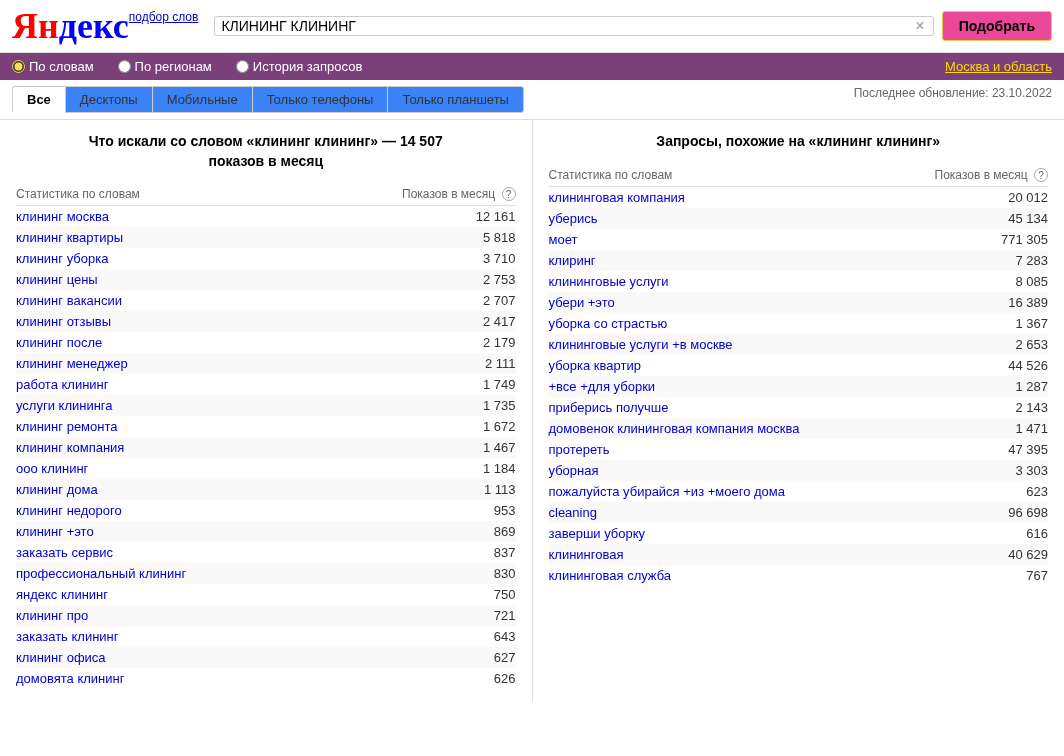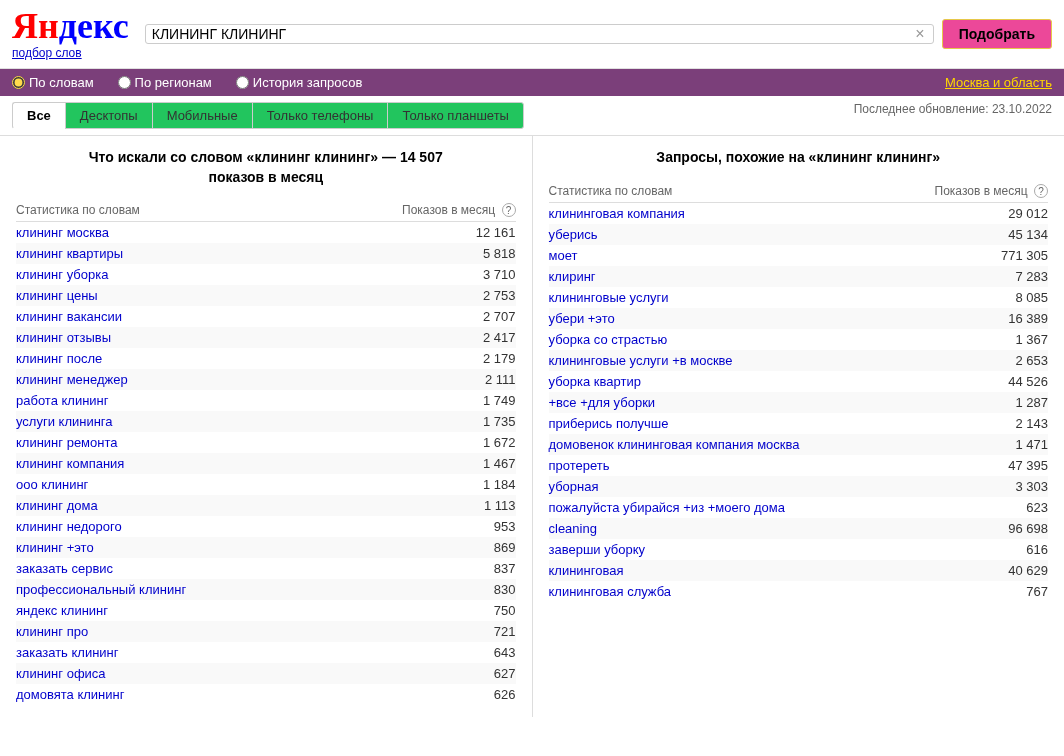--- a/index.html
+++ b/index.html
@@ -7,21 +7,21 @@
 
     
     #header {
       display: flex;
       align-items: center;
       padding: 8px 12px;
       background: #fff;
       border-bottom: 1px solid #e0e0e0;
       gap: 16px;
     }
-    #logo-area { display: flex; flex-direction: column; align-items: flex-start; }
+    #logo-area { display: flex; flex-direction: row; align-items: flex-start; }
     #logo-text { font-size: 36px; font-weight: bold; color: #f00; font-family: 'Times New Roman', serif; line-height: 1; }
     #logo-sub { font-size: 12px; color: #00c; text-decoration: underline; cursor: pointer; margin-top: 2px; }
 
     #search-bar {
       display: flex;
       align-items: center;
       flex: 1;
       gap: 8px;
     }
     #search-input-wrap {
@@ -89,21 +89,21 @@
       align-items: flex-start;
       padding: 6px 12px;
       gap: 0;
       border-bottom: 1px solid #ddd;
       background: #fff;
     }
     .tab-btn {
       padding: 5px 14px;
       font-size: 13px;
       border: 1px solid #ccc;
-      background: #22c55e;
+      background: #3b82f6;
       cursor: pointer;
       color: #333;
       border-right: none;
     }
     .tab-btn:last-of-type { border-right: 1px solid #ccc; }
     .tab-btn.active { background: #fff; border-bottom: 1px solid #fff; color: #000; font-weight: bold; }
     .tab-btn:first-child { border-radius: 3px 0 0 3px; }
     .tab-btn:last-of-type { border-radius: 0 3px 3px 0; }
     #last-update {
       margin-left: auto;
@@ -343,21 +343,21 @@
           <th>Статистика по словам</th>
           <th class="right">
             <span>Показов в месяц</span>
             <span class="help-icon">?</span>
           </th>
         </tr>
       </thead>
       <tbody id="right-tbody">
       <tr>
     <td><a href="#">клининговая компания</a></td>
-    <td class="num">29 012</td>
+    <td class="num">20 012</td>
   </tr>
           <tr>
     <td><a href="#">уберись</a></td>
     <td class="num">45 134</td>
   </tr>
           <tr>
     <td><a href="#">моет</a></td>
     <td class="num">771 305</td>
   </tr>
           <tr>

